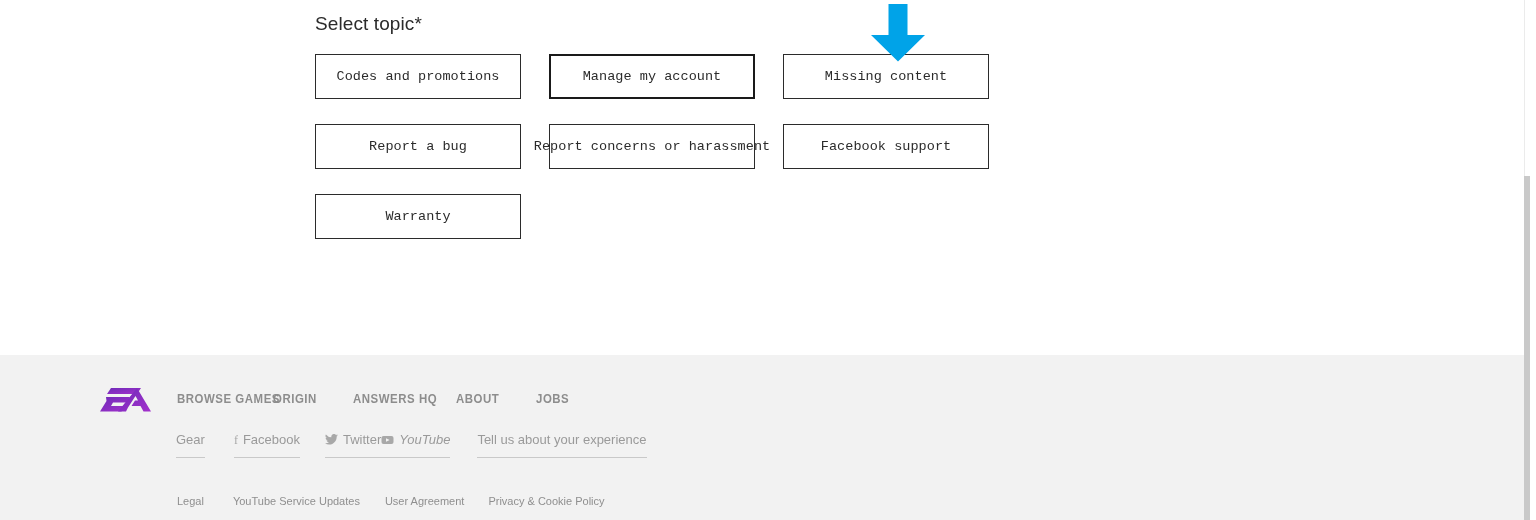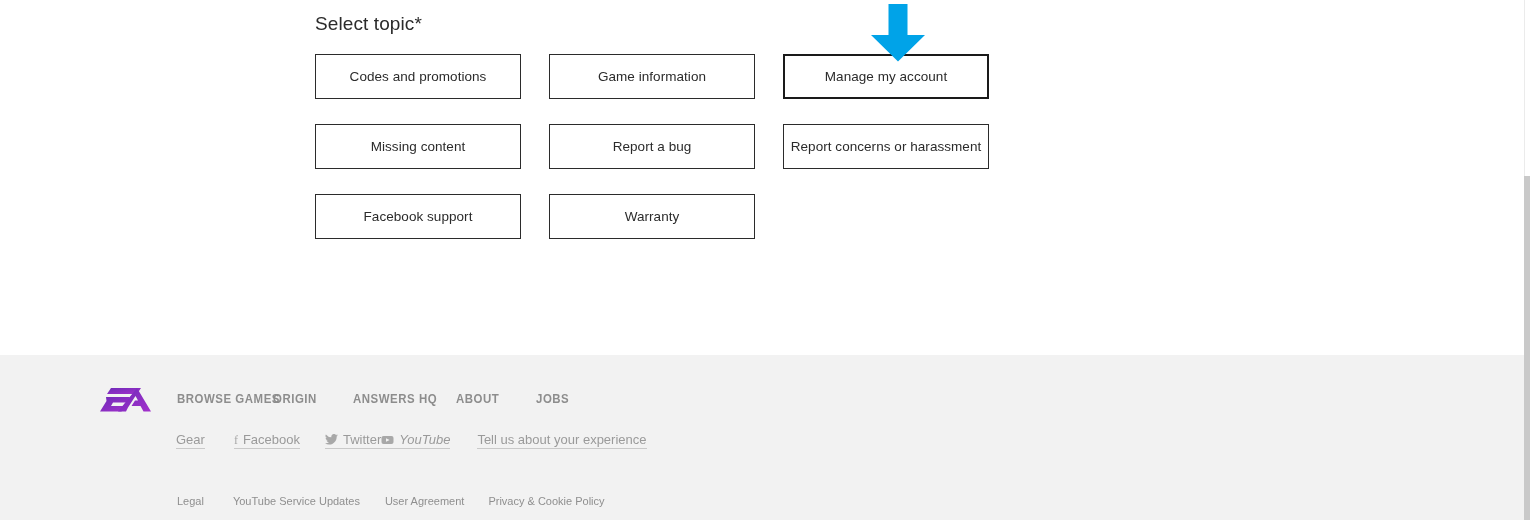--- a/index.html
+++ b/index.html
@@ -57,21 +57,21 @@
     width: 903px;
   }
 
   .topic-btn {
     width: 206px;
     height: 45px;
     background: #ffffff;
     border: 1.4px solid #2b2b2b;
     color: #2b2b2b;
     font-size: 13.5px;
-    font-family: Liberation Sans, sans-serif;
+    font-family: Liberation Mono, monospace;
     line-height: 1;
     display: flex;
     align-items: center;
     justify-content: center;
     text-align: center;
     cursor: pointer;
     letter-spacing: 0.05px;
     padding: 0 6px;
     white-space: nowrap;
   }
@@ -157,21 +157,21 @@
   .footer .footer-social { top: 77px; }
 
   .social-link {
     display: inline-flex;
     align-items: center;
     gap: 5px;
     font-size: 13px;
     color: #9a9a9a;
     text-decoration: none;
     border-bottom: 1px solid #c9c9c9;
-    padding-bottom: 1px;
+    padding-bottom: 10px;
     cursor: pointer;
     white-space: nowrap;
   }
   .sl-gap-0 { margin-right: 29px; }
   .sl-gap-1 { margin-right: 25px; }
   .sl-gap-2 { }
   .sl-gap-3 { margin-right: 27px; font-style: italic; }
 
   .social-icon {
     display: inline-block;
@@ -230,21 +230,20 @@
   <div class="main">
 
     <div class="form-section">
 
       <div class="field-label">Select topic*</div>
 
       <div class="topic-grid">
 
         <button class="topic-btn">Codes and promotions</button>
 
-        <button class="topic-btn">Game information</button>
 
         <button class="topic-btn is-hovered">Manage my account</button>
 
         <button class="topic-btn">Missing content</button>
 
 
         <button class="topic-btn">Report a bug</button>
 
         <button class="topic-btn">Report concerns or harassment</button>
 

